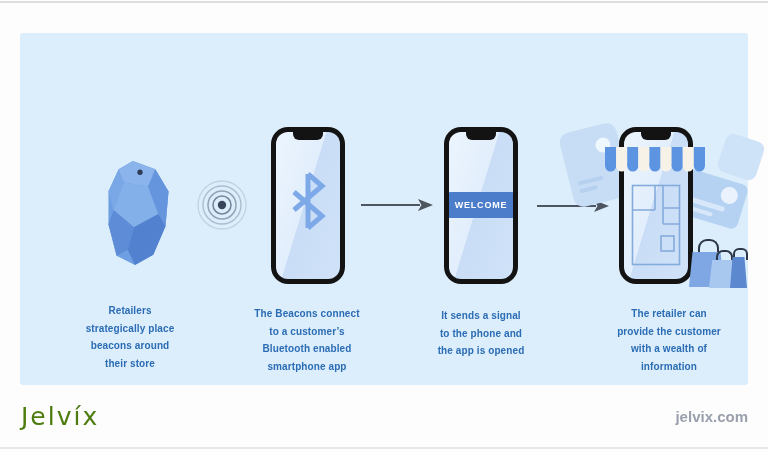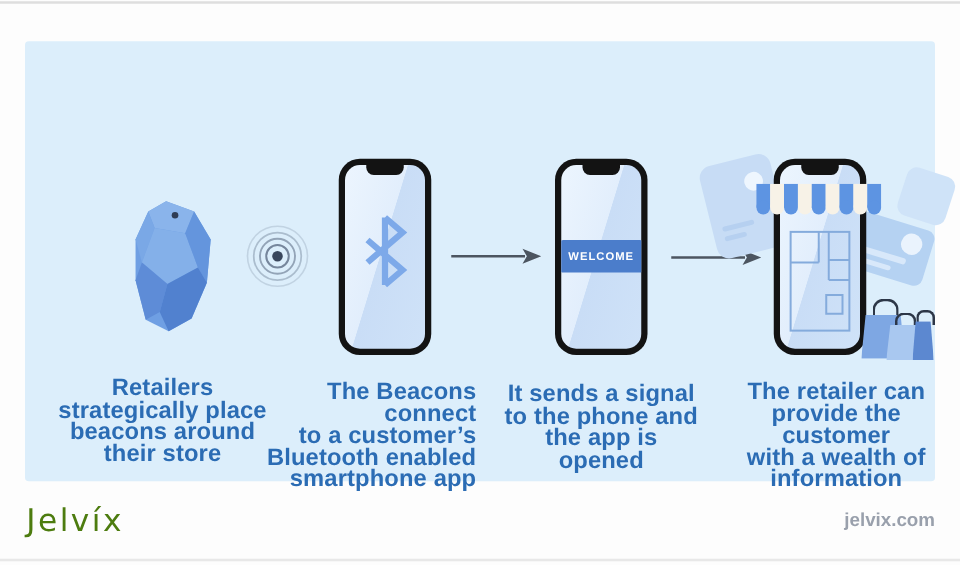--- a/index.html
+++ b/index.html
@@ -47,24 +47,24 @@
 
   .bag{position:absolute;z-index:4;}
   .bag-back{left:669px;top:219px;width:35px;height:35px;background:#7ea7e3;clip-path:polygon(10% 0,90% 0,100% 100%,0 100%);}
   .handle-back{left:678px;top:206px;width:17px;height:15px;border:2px solid #2c3647;border-bottom:none;border-radius:9px 9px 0 0;}
   .bag-front{left:689px;top:227px;width:27px;height:28px;background:#a9c8f0;clip-path:polygon(12% 0,88% 0,100% 100%,0 100%);}
   .handle-front{left:696px;top:217px;width:13px;height:11px;border:2px solid #2c3647;border-bottom:none;border-radius:7px 7px 0 0;}
   .bag-right{left:710px;top:224px;width:17px;height:31px;background:#5c88d0;clip-path:polygon(15% 0,85% 0,100% 100%,0 100%);}
   .handle-right{left:713px;top:215px;width:11px;height:10px;border:2px solid #2c3647;border-bottom:none;border-radius:6px 6px 0 0;}
 
   
-  .caption{position:absolute;color:#2b6cb4;font-size:19px;line-height:17.5px;font-weight:700;
+  .caption{position:absolute;color:#2b6cb4;font-size:10px;line-height:17.5px;font-weight:700;
     text-align:center;white-space:pre-line;letter-spacing:.1px;}
   .cap1{left:25px;top:269px;width:170px;}
-  .cap2{left:185px;top:272px;width:176px;text-align:right;}
+  .cap2{left:199px;top:272px;width:176px;}
   .cap3{left:383px;top:274px;width:156px;}
   .cap4{left:559px;top:272px;width:180px;}
 
   
   .logo{position:absolute;left:21px;top:402px;font-family:"DejaVu Sans",sans-serif;font-size:25px;color:#4d7c0f;letter-spacing:2px;}
   .website{position:absolute;right:20px;top:408px;font-size:15px;color:#99a0ac;font-weight:bold;}
 </style>
 </head>
 <body>
 

